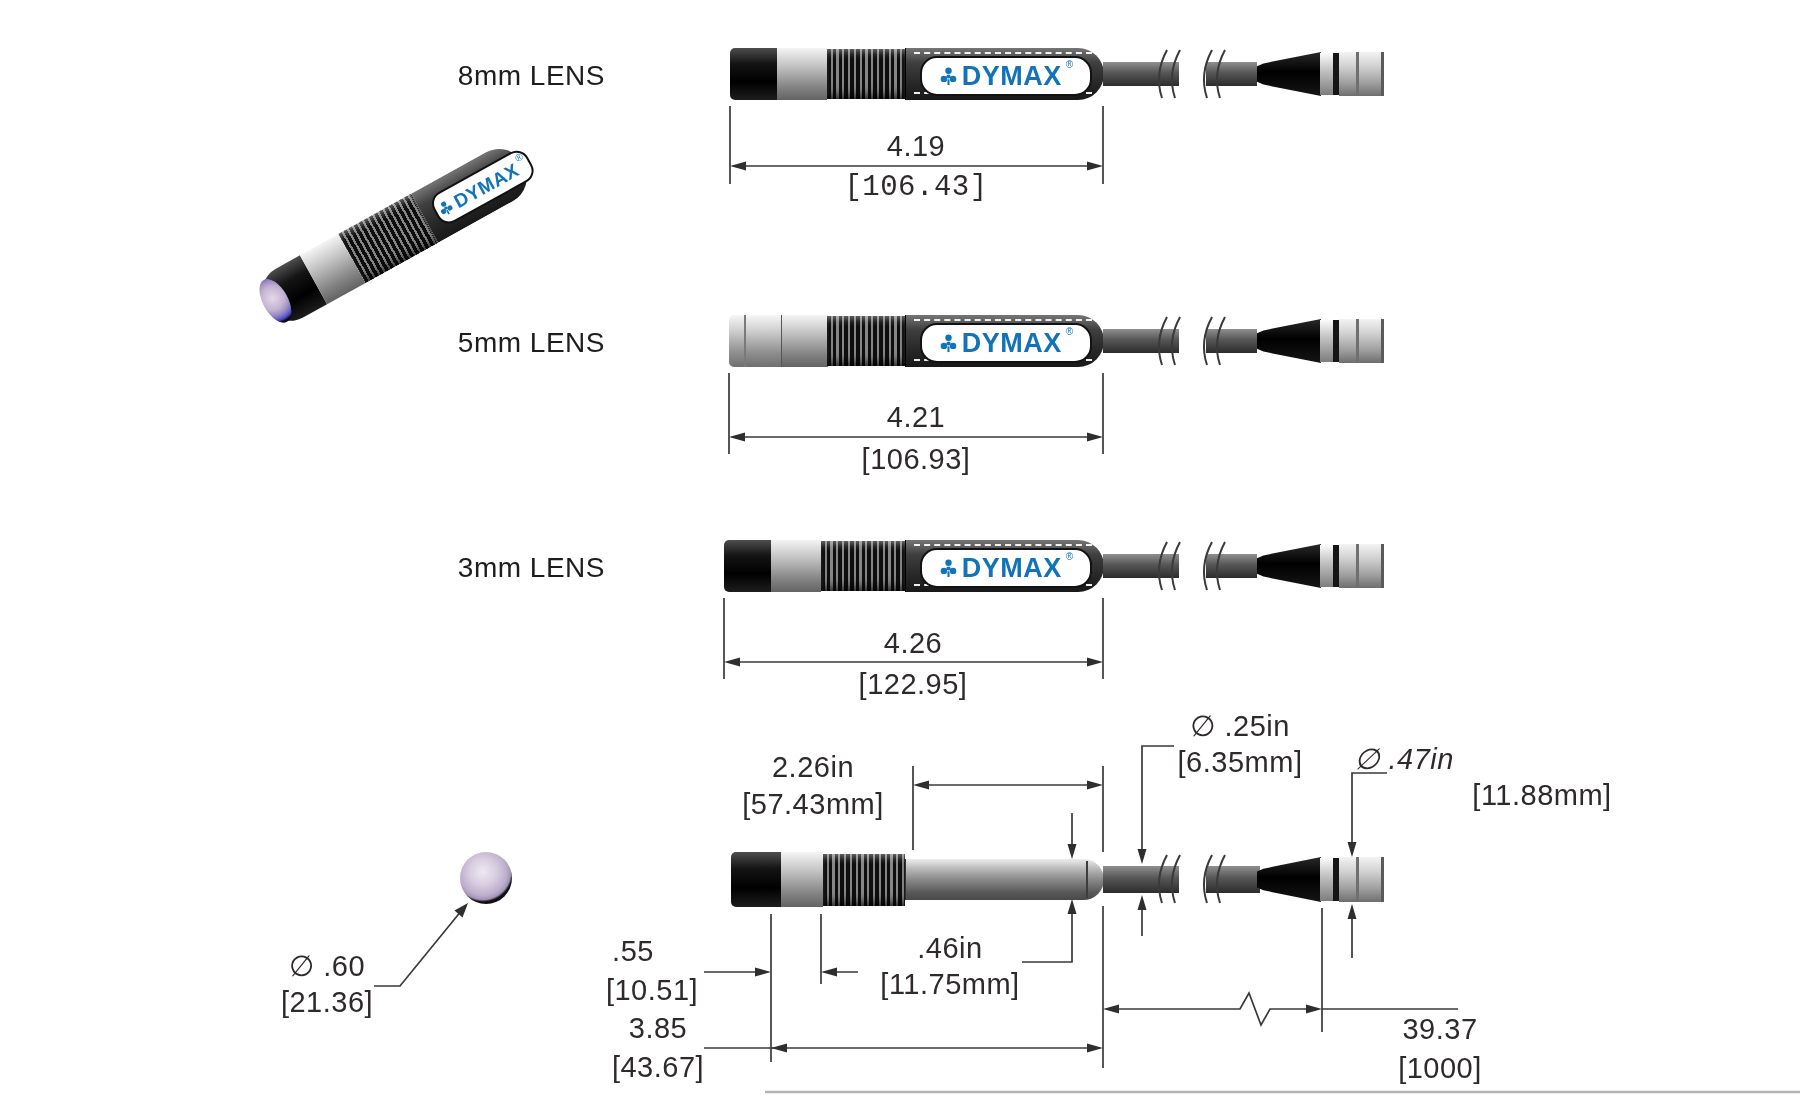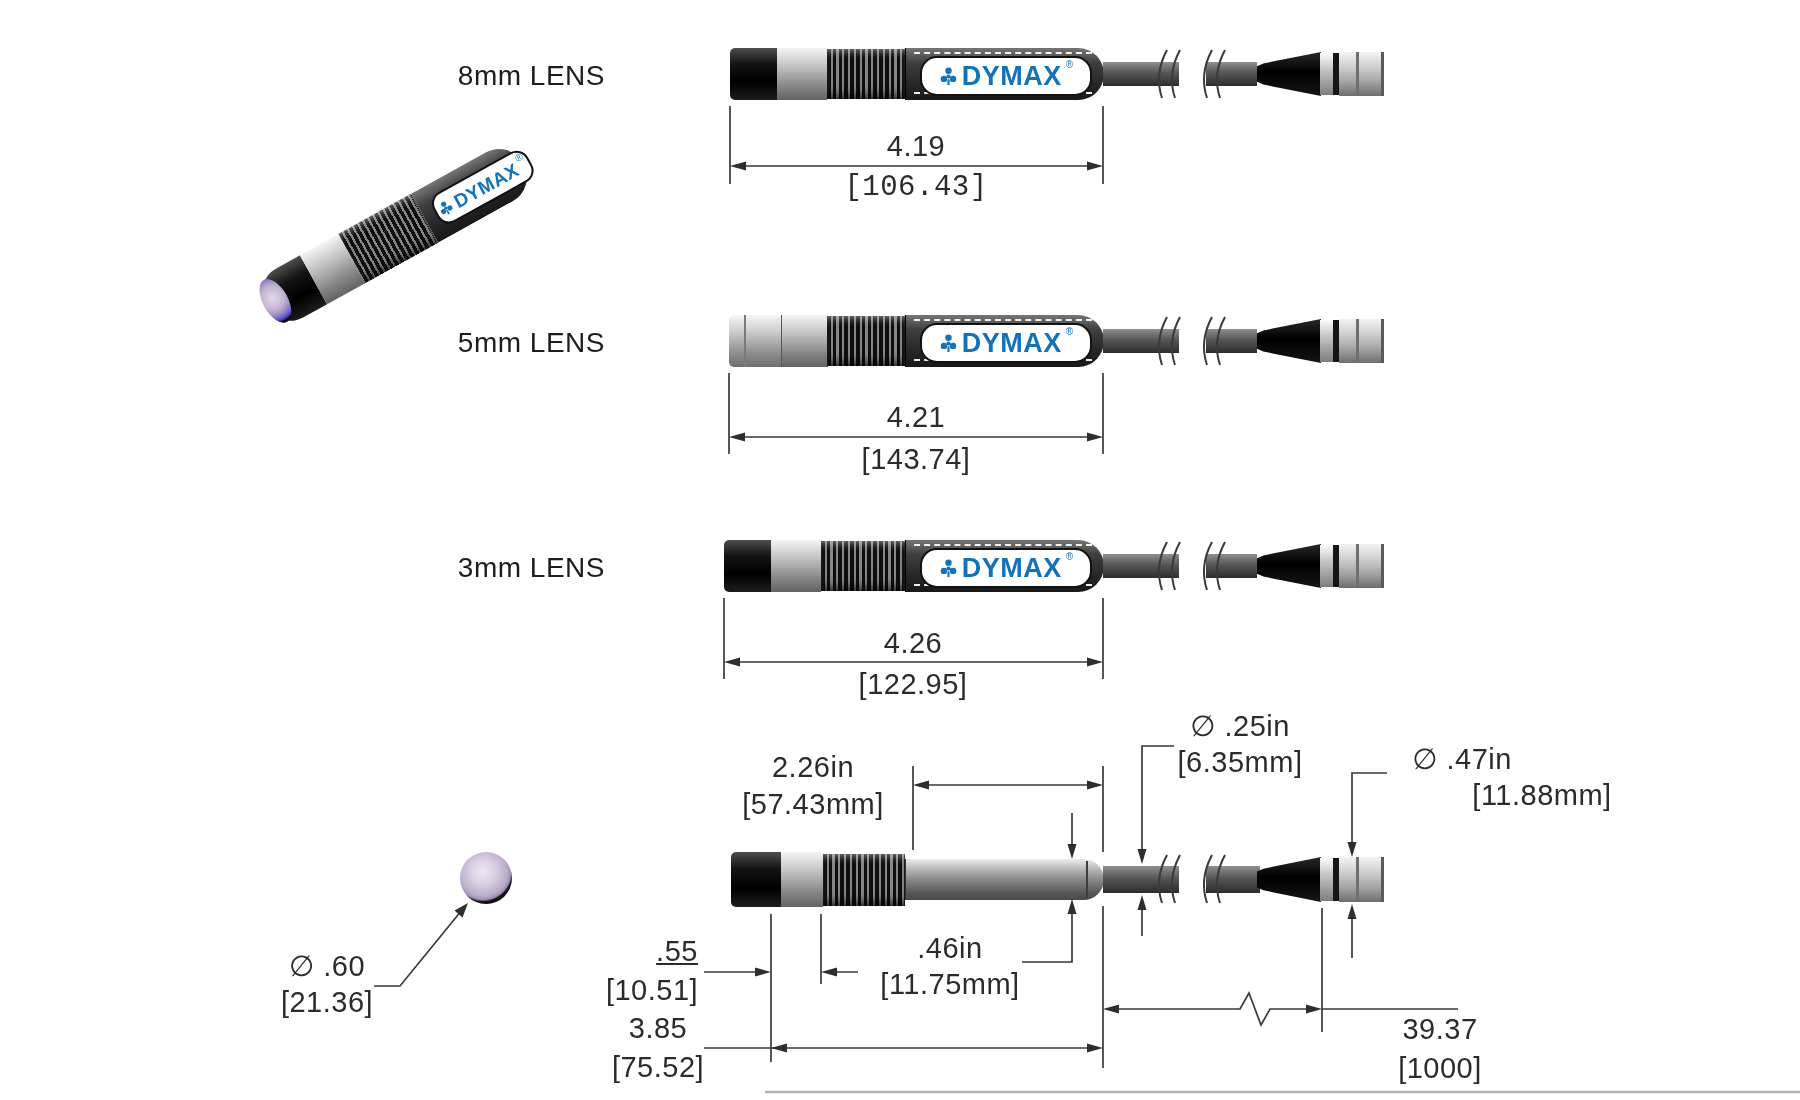--- a/index.html
+++ b/index.html
@@ -137,21 +137,21 @@
   </div>
   <div class="cable" style="left:1103px;top:329px;width:154px;height:24px;"></div>
   <div class="gap" style="left:1179px;top:325px;width:27px;height:32px;"></div>
   <div class="strain" style="left:1257px;top:318px;width:64px;height:46px;"></div>
   <div class="ring1" style="left:1320px;top:320px;width:13px;height:42px;"></div>
   <div class="ring2" style="left:1333px;top:320px;width:6px;height:42px;"></div>
   <div class="barrel" style="left:1339px;top:319px;width:42px;height:44px;">
     <div class="barrelseam" style="left:17px;top:0;height:44px;"></div>
   </div>
   <div class="dim" style="left:916px;top:402px;">4.21</div>
-  <div class="dim" style="left:916px;top:444px;">[143.74]</div>
+  <div class="dim" style="left:916px;top:444px;">[106.93]</div>
 
   <div class="rowlabel" style="left:445px;top:552px;">3mm LENS</div>
   <div class="tip-black" style="left:724px;top:540px;width:47px;height:52px;"></div>
   <div class="collar" style="left:771px;top:540px;width:50px;height:52px;"></div>
   <div class="ribs" style="left:821px;top:541px;width:84px;height:50px;"></div>
   <div class="bodydark" style="left:905px;top:540px;width:198px;height:52px;"></div>
   <div class="dash" style="left:914px;top:544px;width:178px;"></div>
   <div class="dash" style="left:914px;top:584px;width:178px;"></div>
   <div class="panel" style="left:920px;top:548px;width:168px;height:36px;">
     <span style="display:flex;">
@@ -194,31 +194,31 @@
   <div class="barrel" style="left:1339px;top:857px;width:42px;height:45px;">
     <div class="barrelseam" style="left:17px;top:0;height:45px;"></div>
   </div>
 
   <div class="dim" style="left:813px;top:752px;">2.26in</div>
   <div class="dim" style="left:813px;top:789px;">[57.43mm]</div>
 
   <div class="dim" style="left:1240px;top:711px;">∅ .25in</div>
   <div class="dim" style="left:1240px;top:747px;">[6.35mm]</div>
 
-  <div class="dim" style="left:1462px;top:744px;">∅ .47in</div>
+  <div class="dim" style="left:1404px;top:744px;font-style:italic;">∅ .47in</div>
   <div class="dim" style="left:1542px;top:780px;">[11.88mm]</div>
 
-  <div class="dim" style="left:677px;top:936px;text-decoration:underline;">.55</div>
+  <div class="dim" style="left:633px;top:936px;">.55</div>
   <div class="dim" style="left:652px;top:975px;">[10.51]</div>
 
   <div class="dim" style="left:950px;top:933px;">.46in</div>
   <div class="dim" style="left:950px;top:969px;">[11.75mm]</div>
 
   <div class="dim" style="left:658px;top:1013px;">3.85</div>
-  <div class="dim" style="left:658px;top:1052px;">[75.52]</div>
+  <div class="dim" style="left:658px;top:1052px;">[43.67]</div>
 
   <div class="dim" style="left:1440px;top:1014px;">39.37</div>
   <div class="dim" style="left:1440px;top:1053px;">[1000]</div>
 
   <div class="dim" style="left:327px;top:951px;">∅ .60</div>
   <div class="dim" style="left:327px;top:987px;">[21.36]</div>
 
   <svg class="overlay" width="1800" height="1100" viewBox="0 0 1800 1100">
     <g stroke="#3a3a3a" stroke-width="1.7" fill="none">
 

